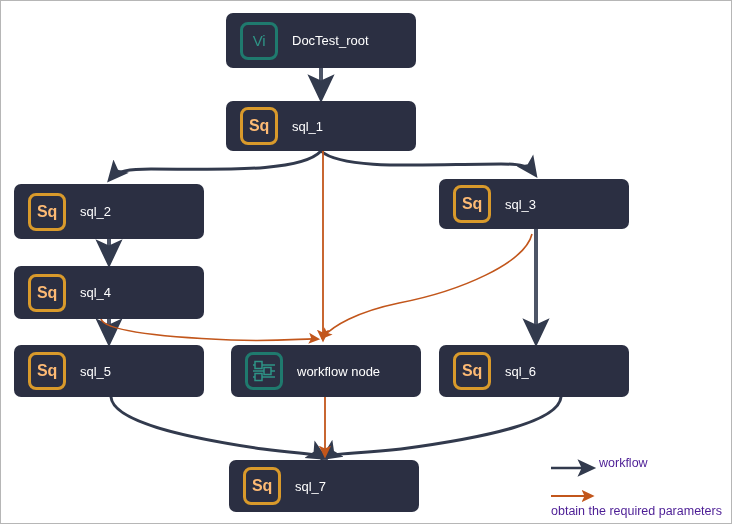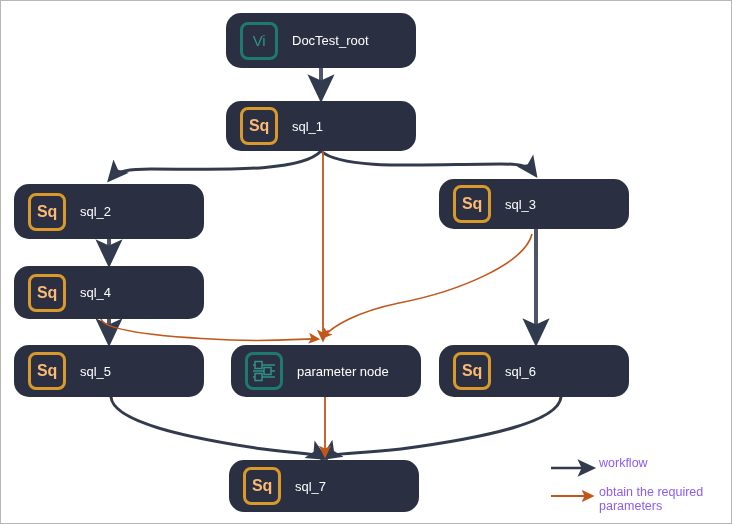--- a/index.html
+++ b/index.html
@@ -24,21 +24,21 @@
     left: 0;
     top: 0;
     width: 732px;
     height: 524px;
   }
   .node {
     position: absolute;
     display: flex;
     align-items: center;
     background: #2b2f42;
-    border-radius: 15px;
+    border-radius: 7px;
     box-sizing: border-box;
     padding-left: 14px;
     z-index: 5;
   }
   .node-icon {
     width: 38px;
     height: 38px;
     min-width: 38px;
     border-radius: 8px;
     box-sizing: border-box;
@@ -79,21 +79,21 @@
     margin-bottom: 6px;
   }
   .legend-swatch {
     width: 48px;
     min-width: 48px;
     height: 18px;
     margin-top: 1px;
   }
   .legend-text {
     font-size: 12.5px;
-    color: #8b5cf6;
+    color: #4c1d95;
     line-height: 14px;
     margin-left: 2px;
   }
 </style>
 </head>
 <body>
 
 <div id="canvas">
 
   <svg id="edges" viewBox="0 0 732 524" xmlns="http://www.w3.org/2000/svg">
@@ -174,37 +174,37 @@
     <div class="node-icon slider">
       <svg width="26" height="24" viewBox="0 0 26 24" xmlns="http://www.w3.org/2000/svg">
         <line x1="2" y1="6" x2="24" y2="6" stroke="#2e9486" stroke-width="1.5"></line>
         <line x1="2" y1="12" x2="24" y2="12" stroke="#2e9486" stroke-width="1.5"></line>
         <line x1="2" y1="18" x2="24" y2="18" stroke="#2e9486" stroke-width="1.5"></line>
         <rect x="4" y="2.5" width="7" height="7" fill="#2b2f42" stroke="#2e9486" stroke-width="1.5"></rect>
         <rect x="13" y="8.5" width="7" height="7" fill="#2b2f42" stroke="#2e9486" stroke-width="1.5"></rect>
         <rect x="4" y="14.5" width="7" height="7" fill="#2b2f42" stroke="#2e9486" stroke-width="1.5"></rect>
       </svg>
     </div>
-    <div class="node-label">parameter node</div>
+    <div class="node-label">workflow node</div>
   </div>
 
   <div class="node" style="left:438px; top:344px; width:190px; height:52px;">
     <div class="node-icon">Sq</div>
     <div class="node-label">sql_6</div>
   </div>
 
   <div class="node" style="left:228px; top:459px; width:190px; height:52px;">
     <div class="node-icon">Sq</div>
     <div class="node-label">sql_7</div>
   </div>
 
   <div class="legend">
     <div class="legend-row">
       <div class="legend-swatch"></div>
       <div class="legend-text">workflow</div>
     </div>
-    <div class="legend-row" style="margin-top:10px;">
+    <div class="legend-row" style="margin-top:10px;flex-direction:column;">
       <div class="legend-swatch"></div>
       <div class="legend-text">obtain the required parameters</div>
     </div>
   </div>
 
 </div>
 
 </body></html>

